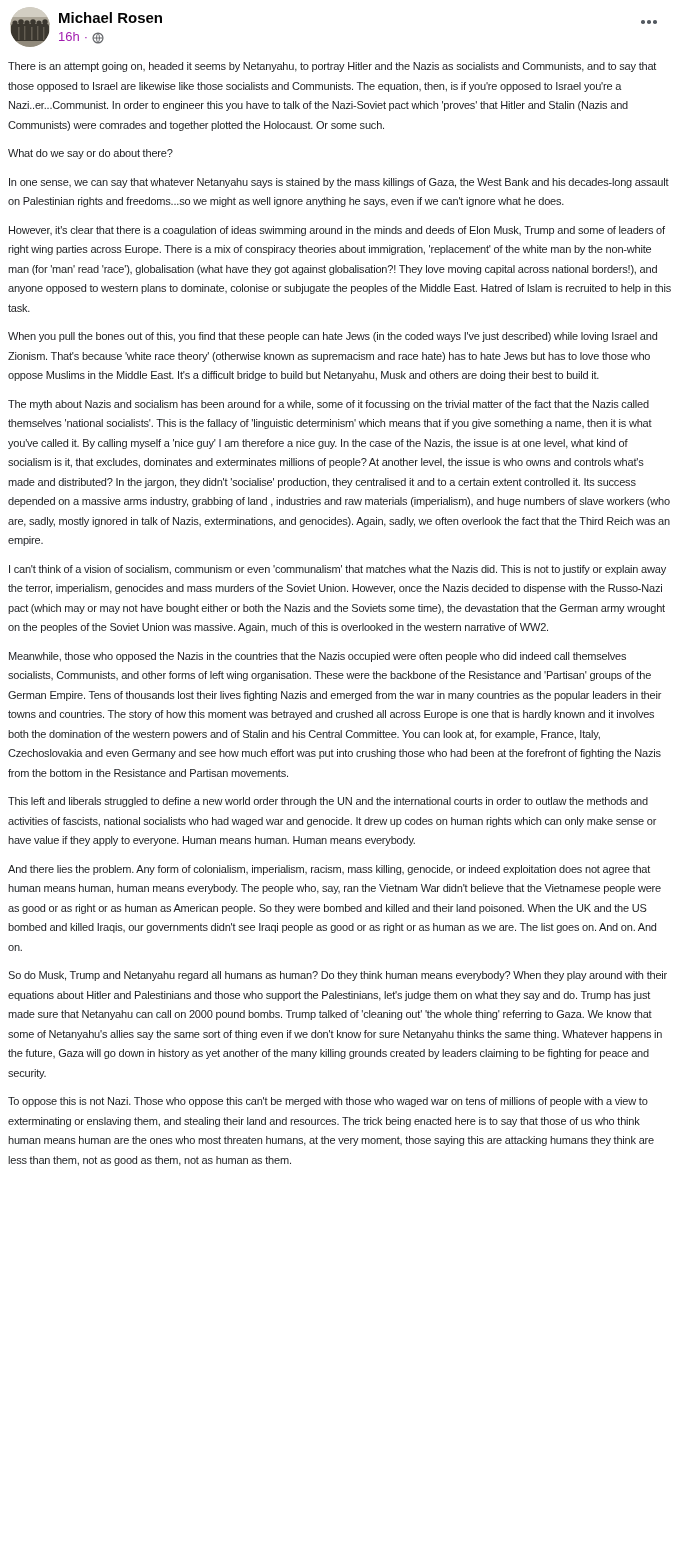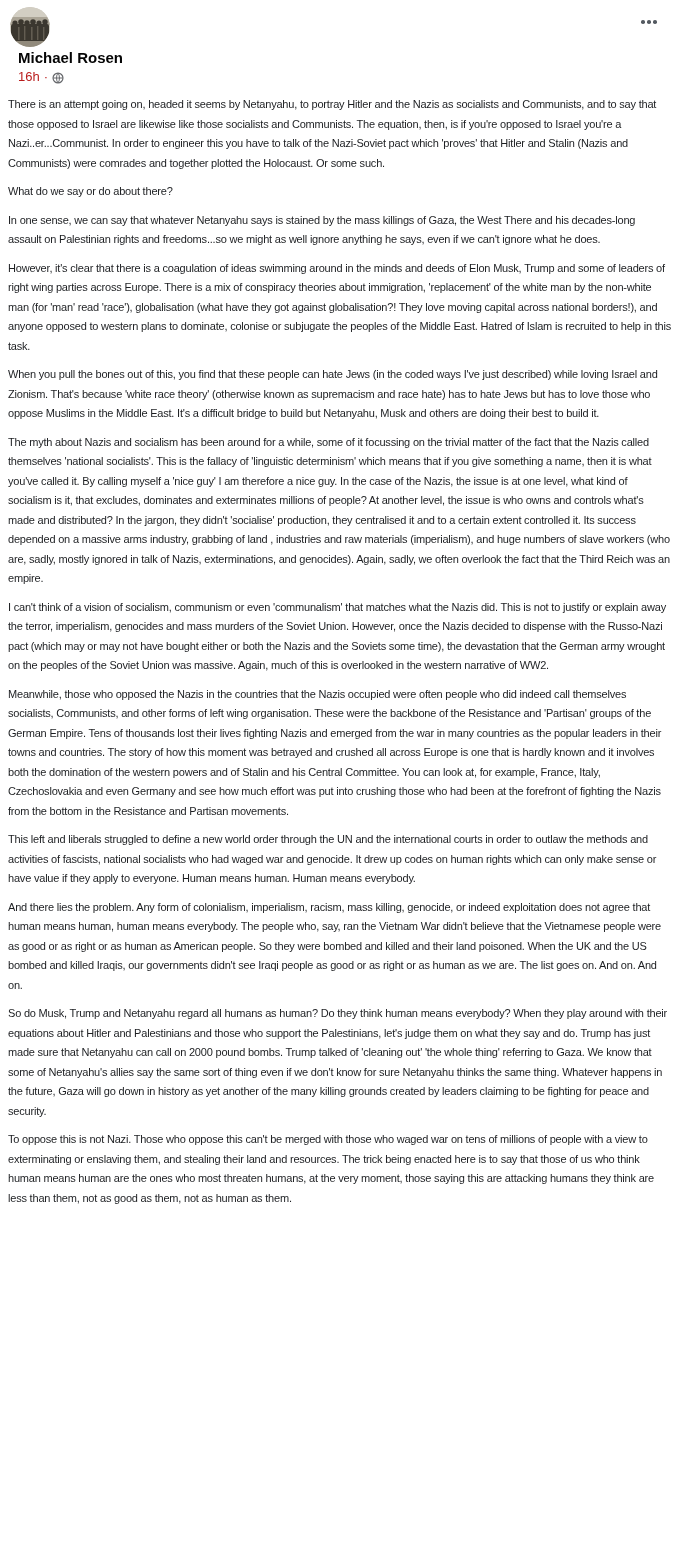--- a/index.html
+++ b/index.html
@@ -10,21 +10,20 @@
     height: 1549px;
     overflow: hidden;
     background: #ffffff;
     font-family: "Liberation Sans", sans-serif;
   }
   .post-header {
     display: flex;
     align-items: flex-start;
     padding: 7px 16px 2px 10px;
     position: relative;
-    flex-direction: column;
   }
   .avatar {
     width: 40px;
     height: 40px;
     border-radius: 50%;
     overflow: hidden;
     flex: 0 0 40px;
     cursor: pointer;
     background: #ccc7bb;
   }
@@ -35,21 +34,21 @@
     color: #050505;
     line-height: 19px;
     cursor: pointer;
   }
   .sub-line {
     display: flex;
     align-items: center;
     gap: 4px;
     margin-top: 2px;
     font-size: 13px;
-    color: #b91c1c;
+    color: #a21caf;
     line-height: 16px;
   }
   .sub-line .timestamp { cursor: pointer; }
   .globe-wrap { display: inline-flex; align-items: center; margin-top: 1px; }
   .more-button {
     position: absolute;
     top: 14px;
     right: 18px;
     border: none;
     background: transparent;
@@ -132,21 +131,21 @@
     <button class="more-button" aria-label="More options">
       <span class="dot-glyph"></span>
       <span class="dot-glyph"></span>
       <span class="dot-glyph"></span>
     </button>
   </div>
 
   <div class="post-body">
     <p>There is an attempt going on, headed it seems by Netanyahu, to portray Hitler and the Nazis as socialists and Communists, and to say that those opposed to Israel are likewise like those socialists and Communists. The equation, then, is if you're opposed to Israel you're a Nazi..er...Communist. In order to engineer this you have to talk of the Nazi-Soviet pact which 'proves' that Hitler and Stalin (Nazis and Communists) were comrades and together plotted the Holocaust. Or some such.</p>
     <p>What do we say or do about there?</p>
-    <p>In one sense, we can say that whatever Netanyahu says is stained by the mass killings of Gaza, the West There and his decades-long assault on Palestinian rights and freedoms...so we might as well ignore anything he says, even if we can't ignore what he does.</p>
+    <p>In one sense, we can say that whatever Netanyahu says is stained by the mass killings of Gaza, the West Bank and his decades-long assault on Palestinian rights and freedoms...so we might as well ignore anything he says, even if we can't ignore what he does.</p>
     <p>However, it's clear that there is a coagulation of ideas swimming around in the minds and deeds of Elon Musk, Trump and some of leaders of right wing parties across Europe. There is a mix of conspiracy theories about immigration, 'replacement' of the white man by the non-white man (for 'man' read 'race'), globalisation (what have they got against globalisation?! They love moving capital across national borders!), and anyone opposed to western plans to dominate, colonise or subjugate the peoples of the Middle East. Hatred of Islam is recruited to help in this task.</p>
     <p>When you pull the bones out of this, you find that these people can hate Jews (in the coded ways I've just described) while loving Israel and Zionism. That's because 'white race theory' (otherwise known as supremacism and race hate) has to hate Jews but has to love those who oppose Muslims in the Middle East. It's a difficult bridge to build but Netanyahu, Musk and others are doing their best to build it.</p>
     <p>The myth about Nazis and socialism has been around for a while, some of it focussing on the trivial matter of the fact that the Nazis called themselves 'national socialists'. This is the fallacy of 'linguistic determinism' which means that if you give something a name, then it is what you've called it. By calling myself a 'nice guy' I am therefore a nice guy. In the case of the Nazis, the issue is at one level, what kind of socialism is it, that excludes, dominates and exterminates millions of people? At another level, the issue is who owns and controls what's made and distributed? In the jargon, they didn't 'socialise' production, they centralised it and to a certain extent controlled it. Its success depended on a massive arms industry, grabbing of land , industries and raw materials (imperialism),  and huge numbers of slave workers (who are, sadly, mostly ignored in talk of Nazis, exterminations, and genocides). Again, sadly, we often overlook the fact that the Third Reich was an empire.</p>
     <p>I can't think of a vision of socialism, communism or even 'communalism' that matches what the Nazis did. This is not to justify or explain away the terror, imperialism, genocides and mass murders of the Soviet Union. However, once the Nazis decided to dispense with the Russo-Nazi pact (which may or may not have bought either or both the Nazis and the Soviets some time), the devastation that the German army wrought on the peoples of the Soviet Union was massive. Again, much of this is overlooked in the western narrative of WW2.</p>
     <p>Meanwhile, those who opposed the Nazis in the countries that the Nazis occupied were often people who did indeed call themselves socialists, Communists, and other forms of left wing organisation. These were the backbone of the Resistance and 'Partisan' groups of the German Empire. Tens of thousands lost their lives fighting Nazis and emerged from the war in many countries as the popular leaders in their towns and countries. The story of how this moment was betrayed and crushed all across Europe is one that is hardly known and it involves both the domination of the western powers and of Stalin and his Central Committee. You can look at, for example,  France, Italy, Czechoslovakia and even Germany and see how much effort was put into crushing those who had been at the forefront of fighting the Nazis from the bottom in the Resistance and Partisan movements.</p>
     <p>This left and liberals struggled to define a new world order through the UN and the international courts in order to outlaw the methods and activities of fascists, national socialists who had waged war and genocide. It drew up codes on human rights which can only make sense or have value if they apply to everyone. Human means human. Human means everybody.</p>
     <p>And there lies the problem. Any form of colonialism, imperialism, racism, mass killing, genocide, or indeed exploitation does not agree that human means human, human means everybody. The people who, say, ran the Vietnam War didn't believe that the Vietnamese people were as good or as right or as human as American people. So they were bombed and killed and their land poisoned. When the UK and the US bombed and killed Iraqis, our governments didn't see Iraqi people as good or as right or as human as we are. The list goes on. And on. And on.</p>
     <p>So do Musk, Trump and Netanyahu regard all humans as human? Do they think human means everybody? When they play around with their equations about Hitler and Palestinians and those who support the Palestinians, let's judge them on what they say and do. Trump has just made sure that Netanyahu can call on 2000 pound bombs. Trump talked of 'cleaning out' 'the whole thing' referring to Gaza. We know that some of Netanyahu's allies say the same sort of thing even if we don't know for sure Netanyahu thinks the same thing. Whatever happens in the future, Gaza will go down in history as yet another of the many killing grounds created by leaders claiming to be fighting for peace and security.</p>
     <p>To oppose this is not Nazi. Those who oppose this can't be merged with those who waged war on tens of millions of people with a view to exterminating or enslaving them, and stealing their land and resources. The trick being enacted here is to say that those of us who think human means human are the ones who most threaten humans, at the very moment, those saying this are attacking humans they think are less than them, not as good as them, not as human as them.</p>
   </div>

